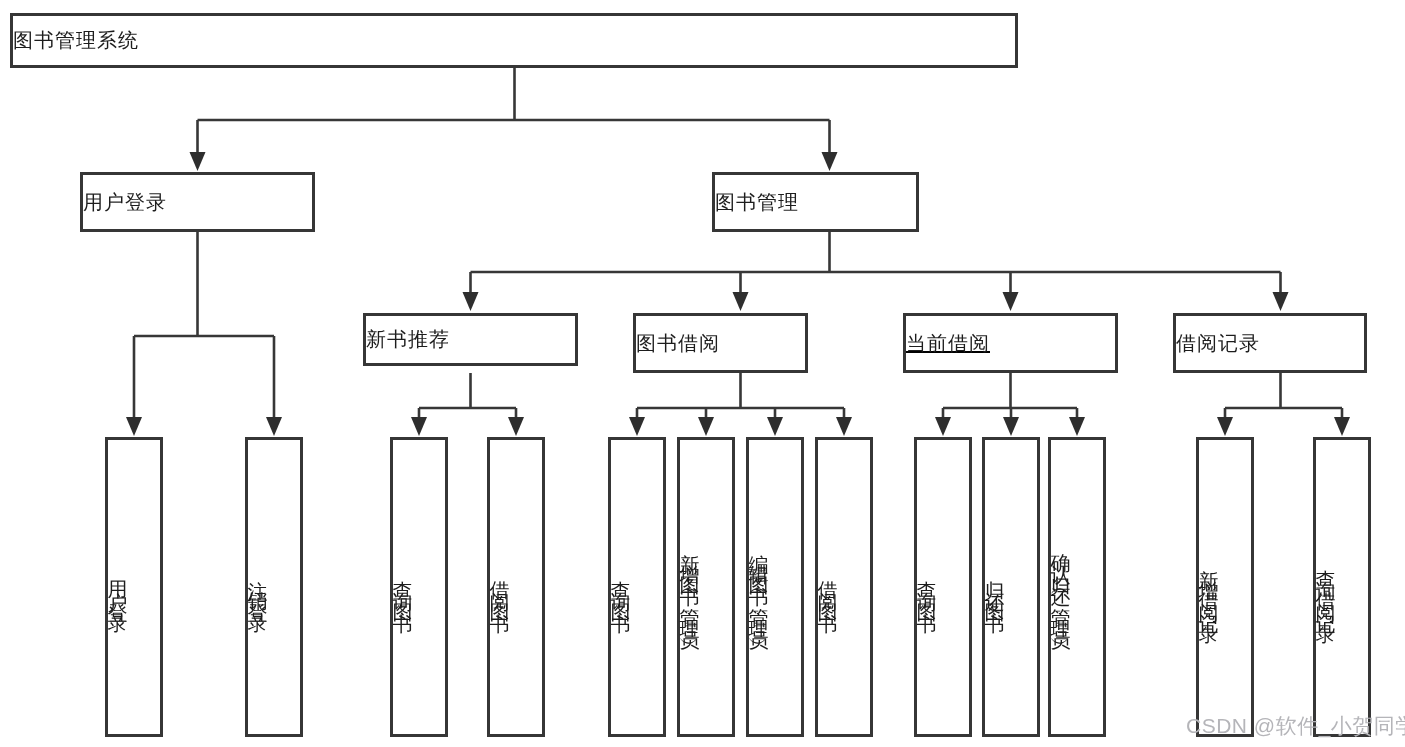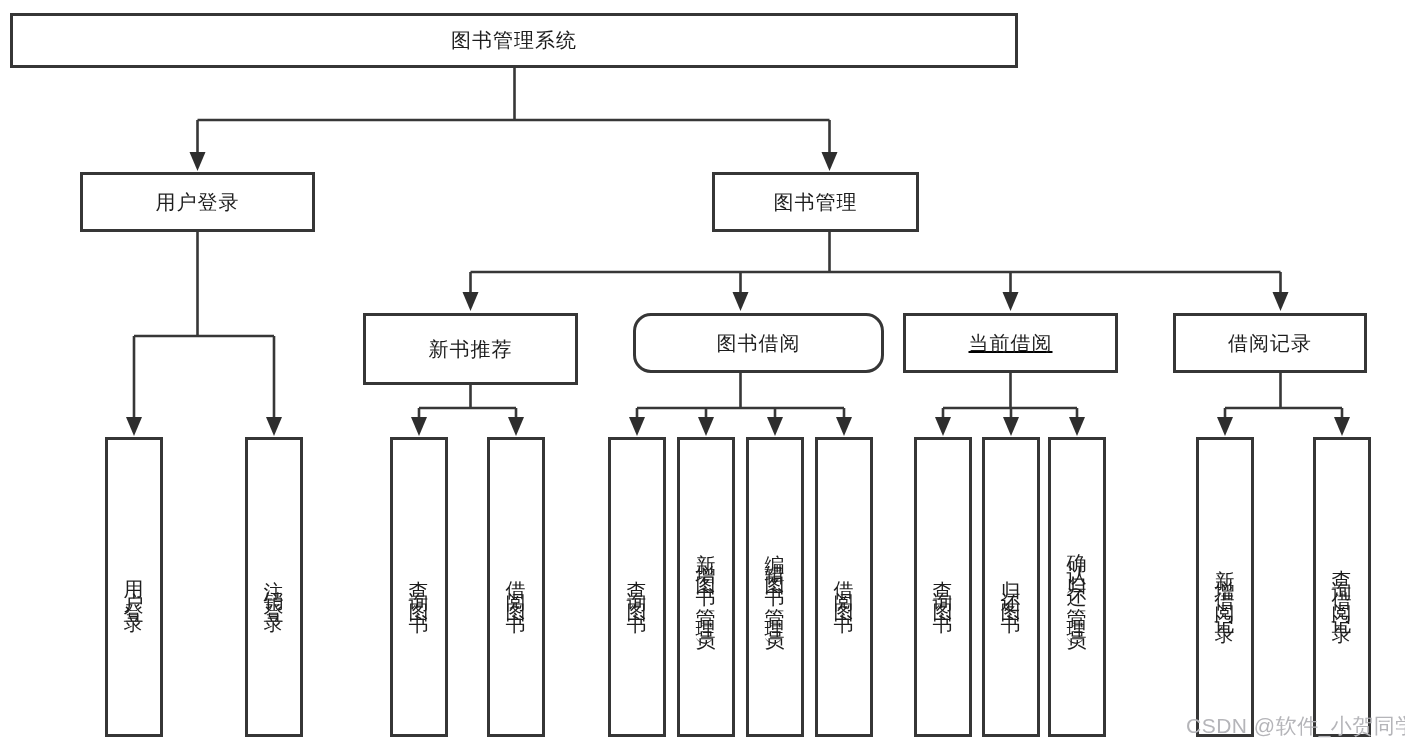--- a/index.html
+++ b/index.html
@@ -25,21 +25,21 @@
     fill: #2e2e2e;
     stroke: none;
   }
   .node {
     position: absolute;
     background: #ffffff;
     border: 3px solid #363636;
     box-sizing: border-box;
     display: flex;
     align-items: center;
-    justify-content: center;
+    justify-content: flex-start;
   }
   .hlabel {
     font-size: 20px;
     color: #1d1d1d;
     letter-spacing: 1px;
     white-space: nowrap;
   }
   .vlabel {
     writing-mode: vertical-rl;
     text-orientation: mixed;
@@ -110,24 +110,24 @@
     <span class="hlabel">图书管理系统</span>
   </div>
 
   <div class="node" style="left:80px; top:172px; width:235px; height:60px;">
     <span class="hlabel">用户登录</span>
   </div>
   <div class="node" style="left:712px; top:172px; width:207px; height:60px;">
     <span class="hlabel">图书管理</span>
   </div>
 
-  <div class="node" style="left:363px; top:313px; width:215px; height:72px;">
+  <div class="node" style="left:363px; top:313px; width:215px; height:53px;">
     <span class="hlabel">新书推荐</span>
   </div>
-  <div class="node" style="left:633px; top:313px; width:251px; height:60px;border-radius:18px;">
+  <div class="node" style="left:633px; top:313px; width:175px; height:60px;">
     <span class="hlabel">图书借阅</span>
   </div>
   <div class="node" style="left:903px; top:313px; width:215px; height:60px;text-decoration:underline;">
     <span class="hlabel">当前借阅</span>
   </div>
   <div class="node" style="left:1173px; top:313px; width:194px; height:60px;">
     <span class="hlabel">借阅记录</span>
   </div>
 
   <div class="node" style="left:105px; top:437px; width:58px; height:300px;">

